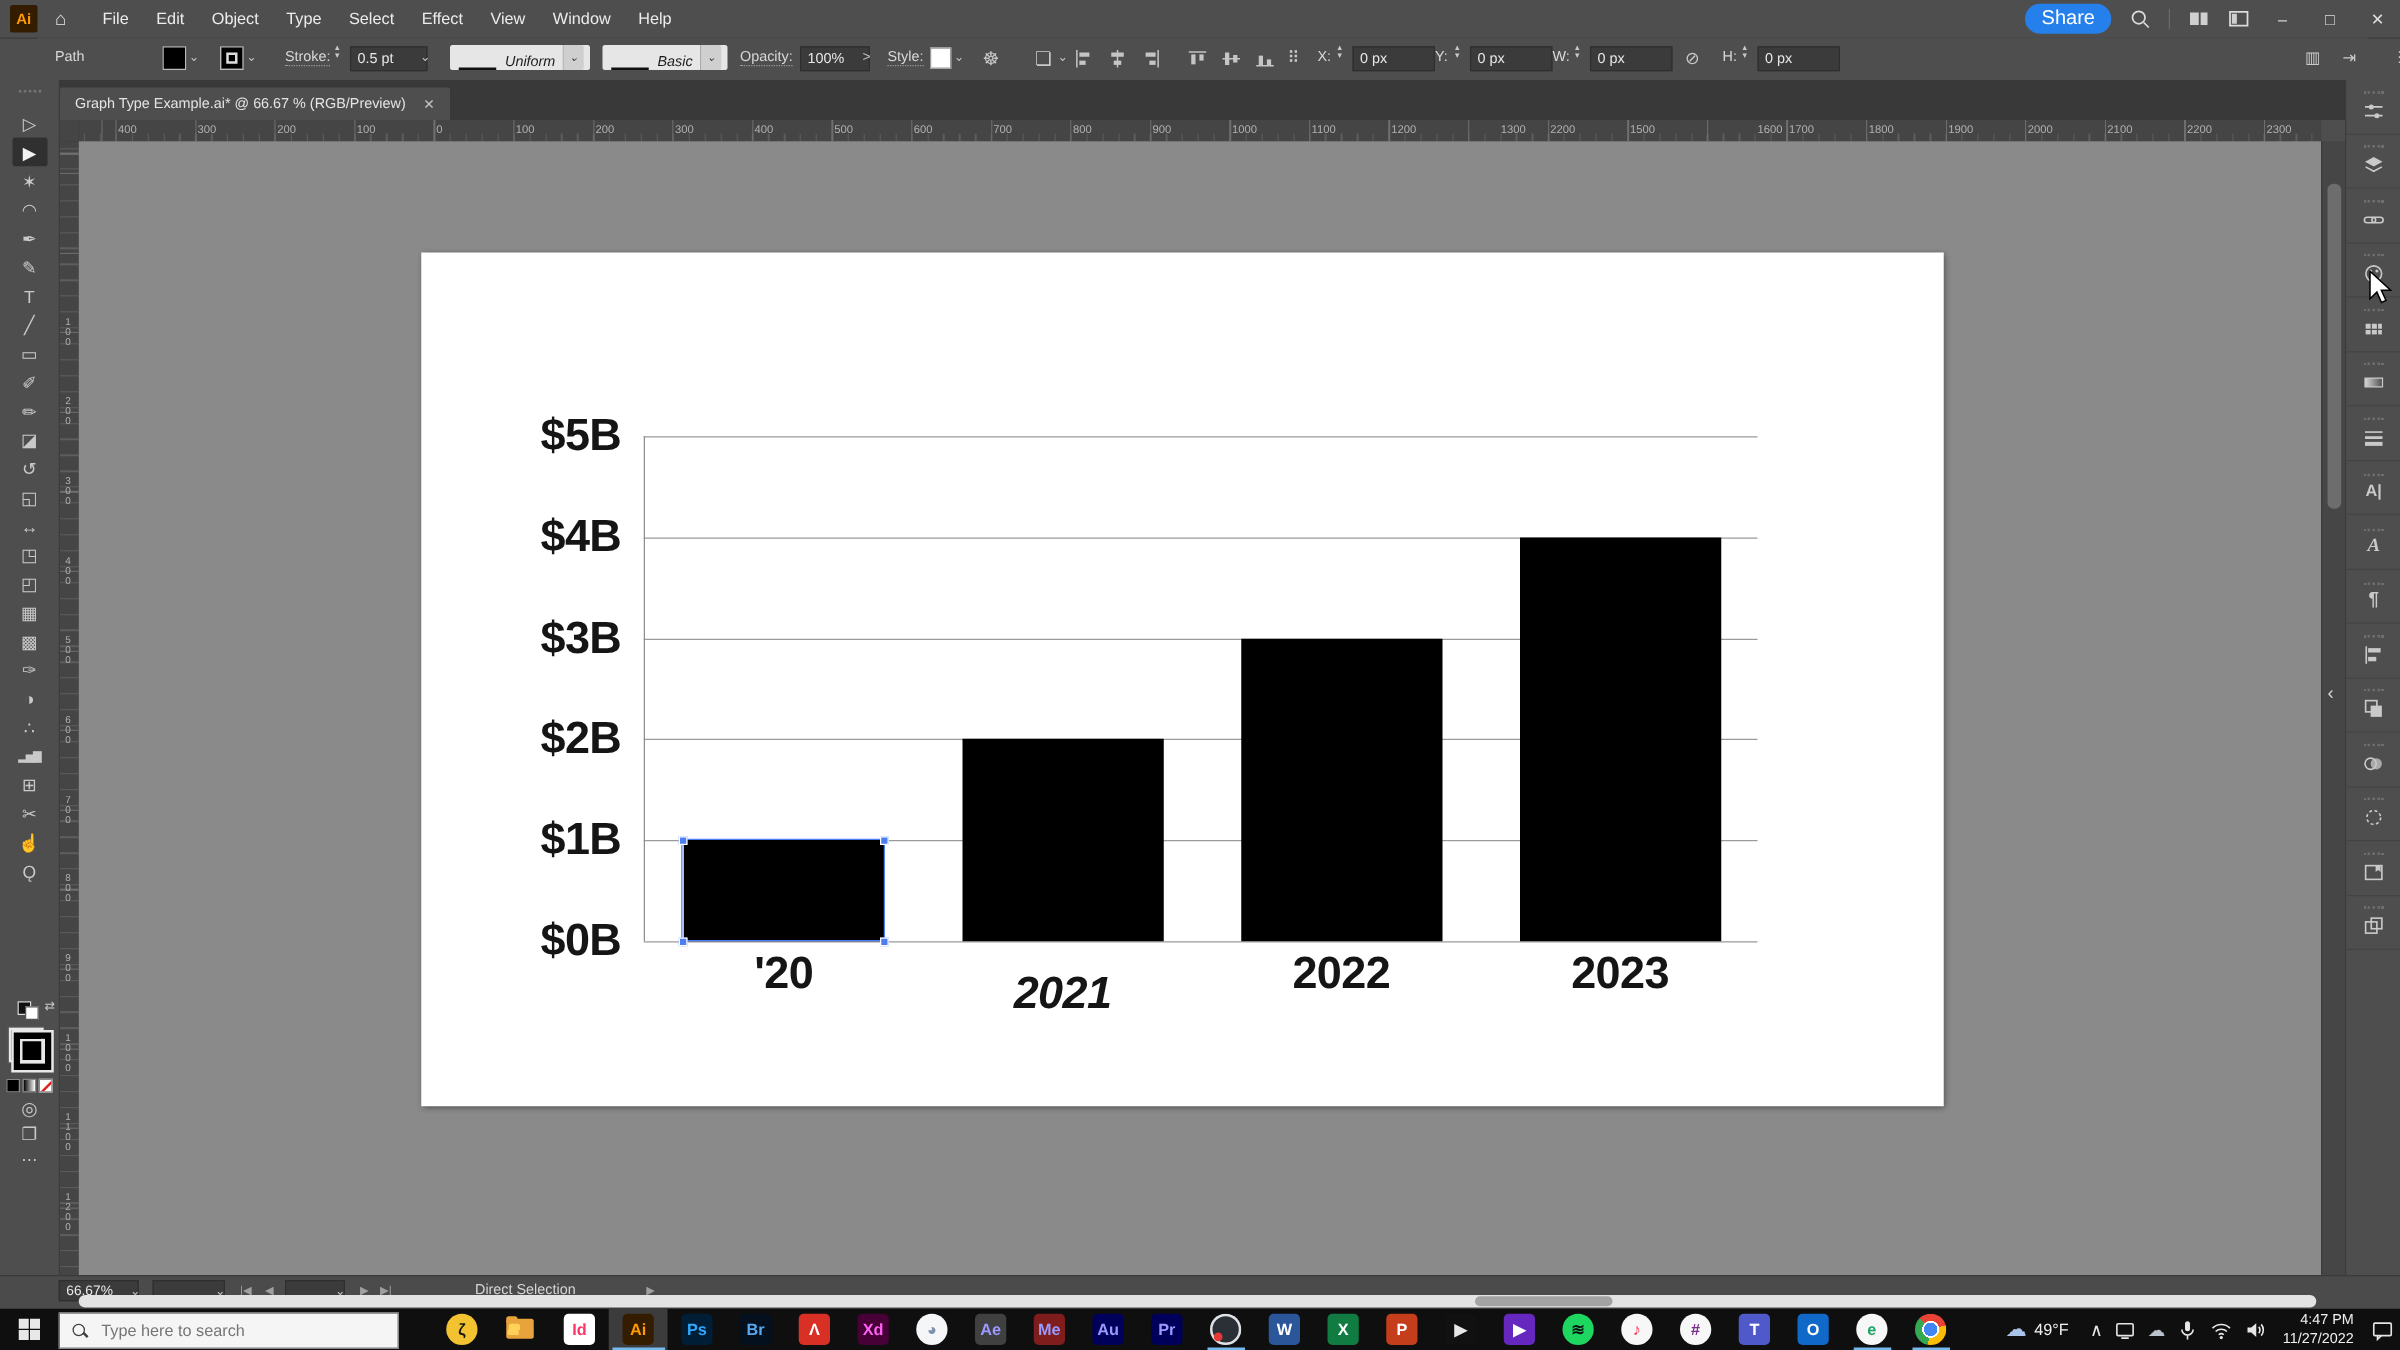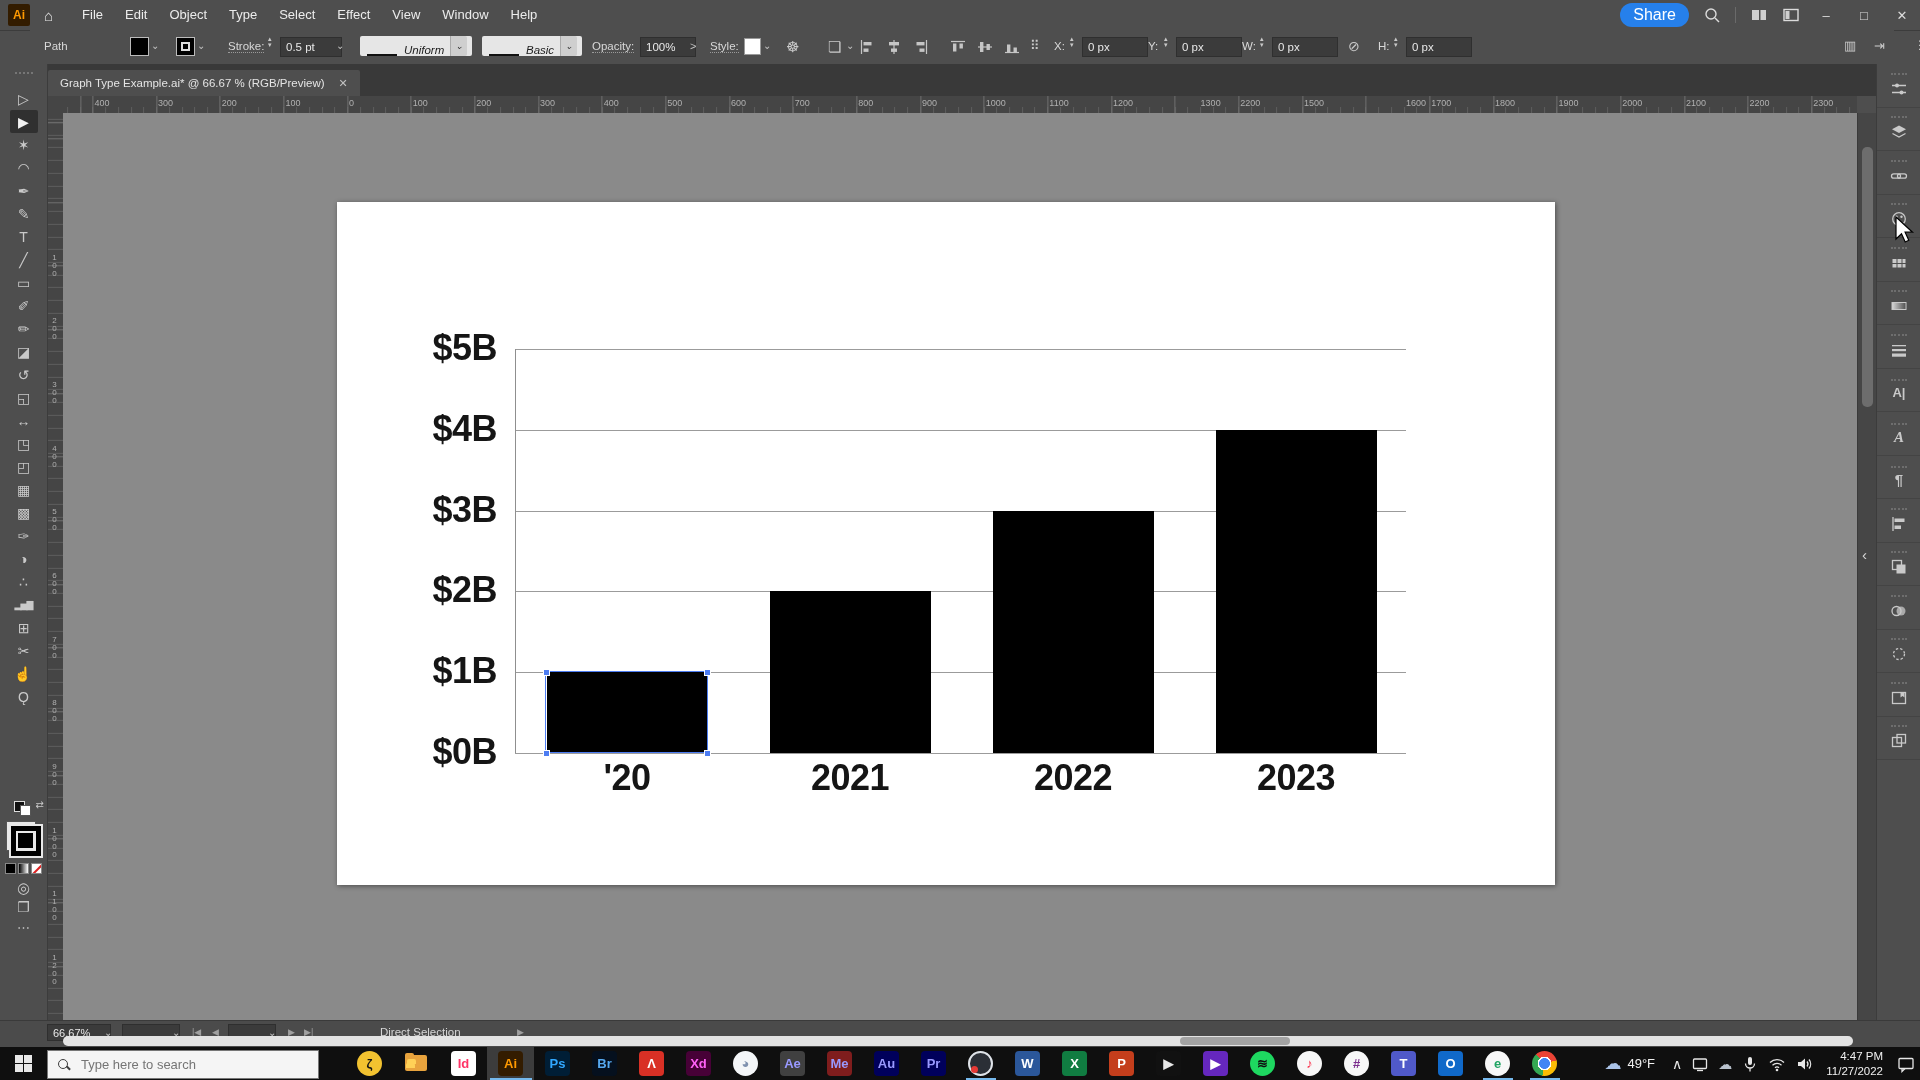--- a/index.html
+++ b/index.html
@@ -398,21 +398,21 @@
         <div class="gridline" style="left: 178px; top: 389.4px; width: 891px;"></div>
         <div class="ylab" style="left: 0px; top: 367.4px; width: 160px;">$2B</div>
         <div class="gridline" style="left: 178px; top: 470.2px; width: 891px;"></div>
         <div class="ylab" style="left: 0px; top: 448.2px; width: 160px; text-align: right;">$1B</div>
         <div class="gridline" style="left: 178px; top: 551px; width: 891px;"></div>
         <div class="ylab" style="left: 0px; top: 529px; width: 160px;">$0B</div>
         <div class="axis-v" style="left: 178px; top: 147px; height: 404px;"></div>
         <div class="cbar" style="left: 209.5px; top: 470.2px; width: 161px; height: 80.8px; background: rgb(0, 0, 0);"></div>
         <div class="xlab" style="left: 220px; top: 555px; width: 140px;">'20</div>
         <div class="cbar" style="left: 432.5px; top: 389.4px; width: 161px; height: 161.6px; background: rgb(0, 0, 0);"></div>
-        <div class="xlab" style="left: 443px; top: 555px; width: 140px;">2021</div>
+        <div class="xlab" style="left: 443px; top: 571px; width: 140px; font-style: italic;">2021</div>
         <div class="cbar" style="left: 655.5px; top: 308.6px; width: 161px; height: 242.4px; background: rgb(0, 0, 0);"></div>
         <div class="xlab" style="left: 666px; top: 555px; width: 140px;">2022</div>
         <div class="cbar" style="left: 878.5px; top: 227.8px; width: 161px; height: 323.2px; background: rgb(0, 0, 0);"></div>
         <div class="xlab" style="left: 889px; top: 555px; width: 140px;">2023</div>
         <div class="selrect" style="left: 208px; top: 468.7px; width: 161px; height: 80.8px; border-color: rgb(77, 125, 242);"></div>
         <div class="handle" style="left: 206px; top: 466.7px; background: rgb(77, 125, 242);"></div>
         <div class="handle" style="left: 367px; top: 466.7px; background: rgb(77, 125, 242);"></div>
         <div class="handle" style="left: 206px; top: 547.5px; background: rgb(77, 125, 242);"></div>
         <div class="handle" style="left: 367px; top: 547.5px; background: rgb(77, 125, 242);"></div>
       </div>

